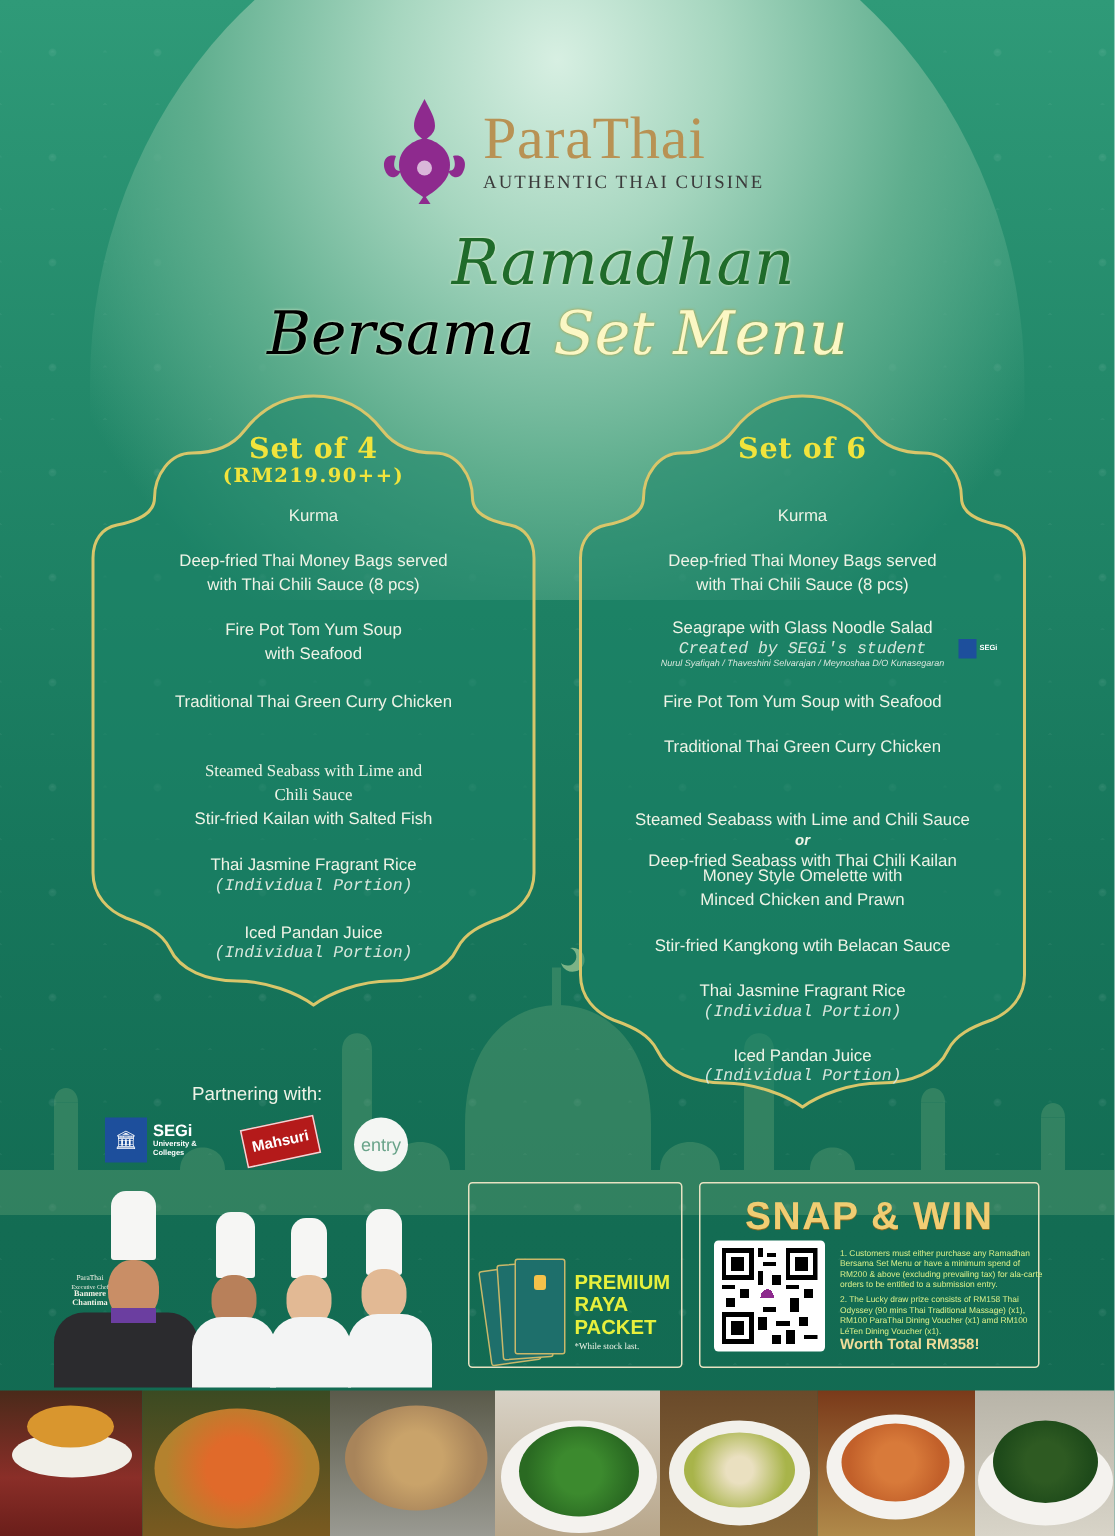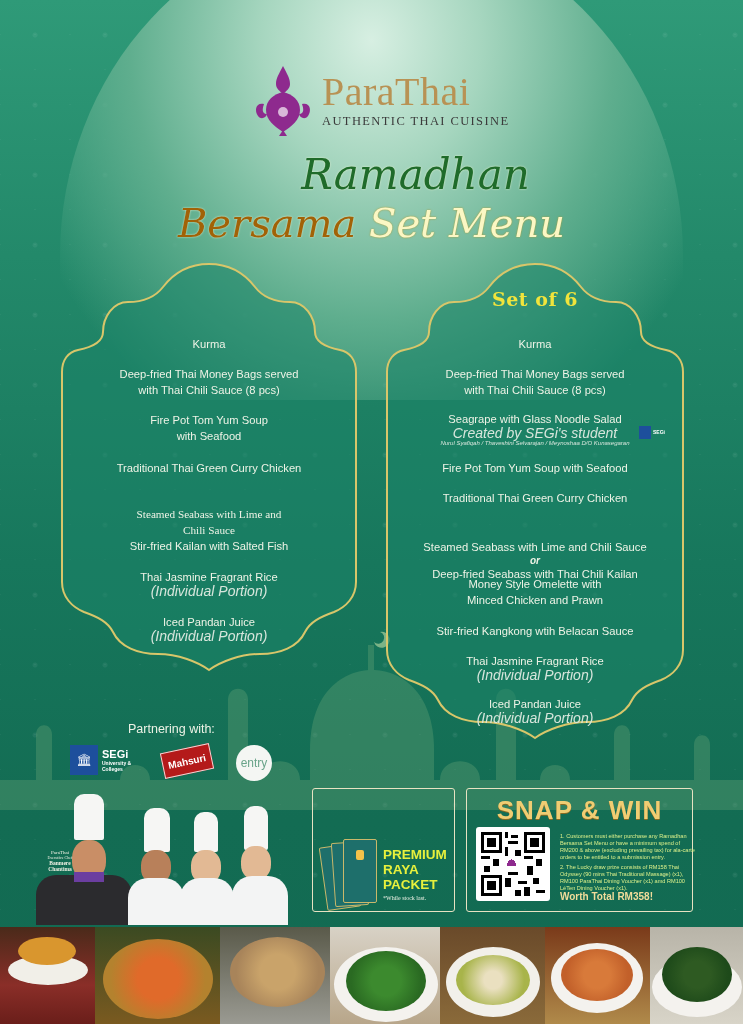--- a/index.html
+++ b/index.html
@@ -39,37 +39,37 @@
   .title1 {
     position: absolute; left: 0; width: 743px; top: 150px; text-align: center;
     font-family: "DejaVu Serif", serif; font-style: italic; font-size: 42px; color: #1f6b2a;
     text-shadow: 0 0 2px #e6f2d2;
     margin-left: 44px;
   }
   .title2 {
     position: absolute; left: 0; width: 743px; top: 200px; text-align: center;
     font-family: "DejaVu Serif", serif; font-style: italic; font-size: 40px;
   }
-  .title2 .green { color: #a16207; text-shadow: 0 0 2px #e6f2d2; }
+  .title2 .green { color: #000000; text-shadow: 0 0 2px #e6f2d2; }
   .title2 .cream { color: #fbf7c4; text-shadow: 0 0 2px #b59a2e; }
 
   
   .frame {
     position: absolute;
   }
   .frame svg { position: absolute; inset: 0; }
   .frame-content { position: absolute; left: 0; right: 0; text-align: center; }
   .set-title {
     font-family: "DejaVu Serif", serif; font-weight: bold; color: #f1e43c; font-size: 19px; line-height: 22px; letter-spacing: 0.5px;
   }
   .set-price {
     font-family: "DejaVu Serif", serif; font-weight: bold; color: #f1e43c; font-size: 13px; line-height: 15px; letter-spacing: 1px;
   }
   .item { font-size: 11.2px; line-height: 16px; color: #eef3e6; }
-  .item .sub { font-style: italic; font-size: 14px; line-height: 12px; color: #d7e6dc; }
+  .item .sub { font-style: italic; font-size: 11px; line-height: 12px; color: #d7e6dc; font-family: Liberation Mono, monospace; }
   .item .or { font-style: italic; font-weight: bold; font-size: 10px; line-height: 11px; }
   .item .tiny { font-style: italic; font-size: 6px; line-height: 9px; color: #d7e6dc; }
 
   
   .skyline { position: absolute; left: 0; top: 630px; width: 743px; height: 180px; }
 
   .partners-label { position: absolute; left: 128px; top: 722px; font-size: 12.5px; color: #eef3e6; }
   .segi-logo { position: absolute; left: 70px; top: 745px; display: flex; align-items: center; gap: 4px; }
   .segi-box { width: 28px; height: 30px; background: #1d4f9c; display:flex; align-items:center; justify-content:center; color:#fff; font-size: 12px; }
   .segi-text { font-size: 11px; font-weight: bold; color: #fff; line-height: 11px; }
@@ -174,20 +174,24 @@
     <path d="M540 150 C540 130 570 130 570 150Z"></path>
     <path d="M120 150 C120 130 150 130 150 150Z"></path>
   </g>
   <path d="M374 12 a8 8 0 1 0 6 -10 a6 6 0 1 1 -6 10Z" fill="#a8cf9a" opacity="0.7"></path>
 </svg>
 
 <div class="frame" style="left:58px; top:262px; width:302px; height:410px;">
   <svg viewBox="0 0 302 410" width="302" height="410">
     <path d="M151 2 C130 2 115 12 105 25 C95 38 80 40 70 40 C55 40 45 55 45 70 C45 80 35 85 20 88 C10 90 4 98 4 110 L4 320 C4 335 14 345 26 350 C40 355 50 360 55 370 C62 385 80 392 100 392 C120 392 140 400 151 408 C162 400 182 392 202 392 C222 392 240 385 247 370 C252 360 262 355 276 350 C288 345 298 335 298 320 L298 110 C298 98 292 90 282 88 C267 85 257 80 257 70 C257 55 247 40 232 40 C222 40 207 38 197 25 C187 12 172 2 151 2Z" fill="#1b8467" fill-opacity="0.55" stroke="#d8c66a" stroke-width="2"></path>
   </svg>
+  <div class="frame-content" style="top:26px;">
+    <div class="set-title">Set of 4</div>
+    <div class="set-price">(RM219.90++)</div>
+  </div>
   <div class="frame-content" style="top:74px;">
     <div class="item">
         <div>Kurma</div>
       </div>
   </div>
   <div class="frame-content" style="top:104px;">
     <div class="item">
       <div>Deep-fried Thai Money Bags served</div>
         <div>with Thai Chili Sauce (8 pcs)</div>
     </div>

